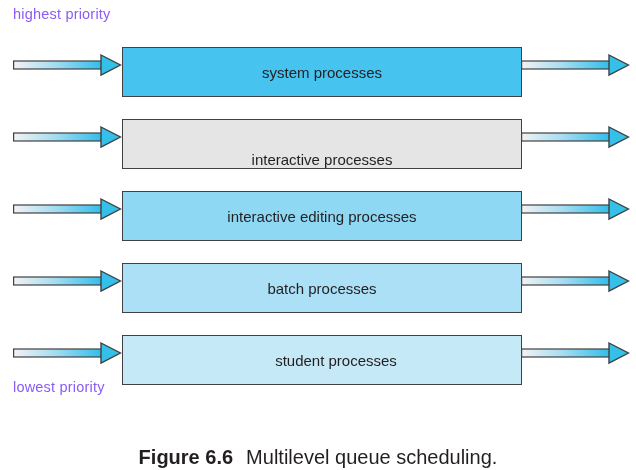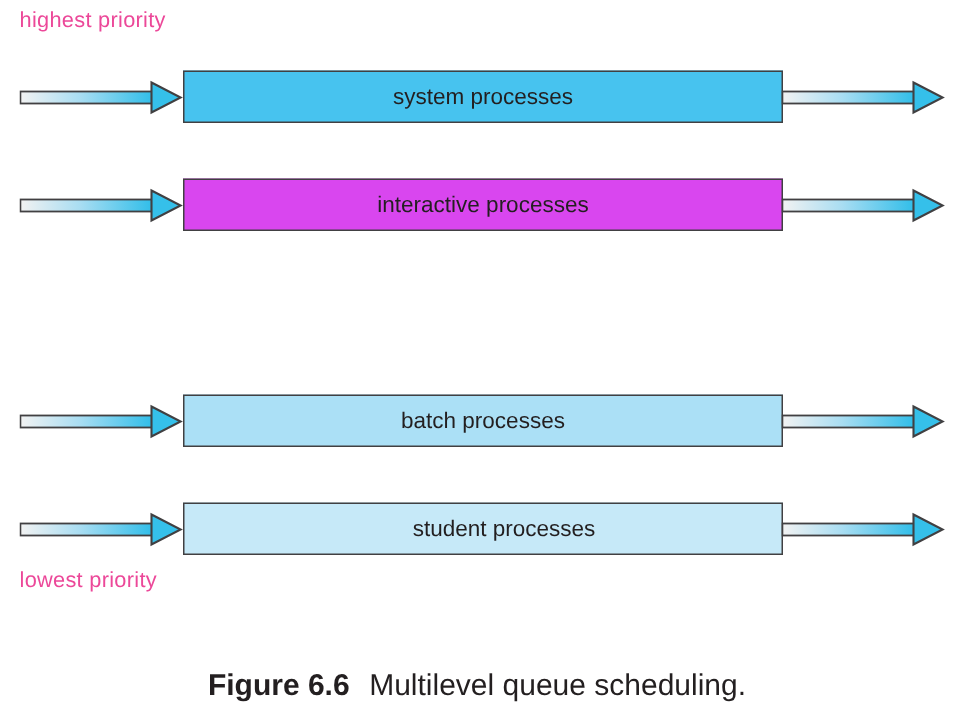--- a/index.html
+++ b/index.html
@@ -9,21 +9,21 @@
     background:#ffffff;
     font-family:"Liberation Sans", sans-serif;
     color:#231f20;
     overflow:hidden;
   }
   .priority-label{
     position:absolute;
     left:13px;
     font-size:14.5px;
     letter-spacing:0.2px;
-    color:#ec4899;
+    color:#8b5cf6;
     white-space:nowrap;
   }
   #top-label{top:6px;}
   #bottom-label{top:379px;}
   .row{
     position:absolute;
     left:0;
     width:636px;
     height:35px;
   }
@@ -34,21 +34,21 @@
     height:24px;
     display:block;
   }
   .arr-in{left:13px;}
   .arr-out{left:521px;}
   .qbox{
     position:absolute;
     left:122px;
     top:0;
     width:400px;
-    height:35px;
+    height:50px;
     box-sizing:border-box;
     border:1.8px solid #414042;
     display:flex;
     align-items:center;
     justify-content:center;
   }
   .qlabel{
     font-size:15px;
     color:#231f20;
     white-space:nowrap;
@@ -94,29 +94,42 @@
       <rect x="0.6" y="8" width="89" height="8" fill="url(#shaftGrad)" stroke="#414042" stroke-width="1.2"></rect>
       <polygon points="88,2 107.4,12 88,22" stroke="#414042" stroke-width="1.4" fill="#35c0ea"></polygon>
     </svg>
   </div>
 
   <div class="row" style="top:119px">
     <svg class="arr arr-in" viewBox="0 0 109 24">
       <rect x="0.6" y="8" width="89" height="8" fill="url(#shaftGrad)" stroke="#414042" stroke-width="1.2"></rect>
       <polygon points="88,2 107.4,12 88,22" stroke="#414042" stroke-width="1.4" fill="#35c0ea"></polygon>
     </svg>
-    <div class="qbox" style="background-color: #d946ef;">
+    <div class="qbox" style="background-color: #e5e5e5; align-items: flex-end;">
       <span class="qlabel">interactive processes</span>
     </div>
     <svg class="arr arr-out" viewBox="0 0 109 24">
       <rect x="0.6" y="8" width="89" height="8" fill="url(#shaftGrad)" stroke="#414042" stroke-width="1.2"></rect>
       <polygon points="88,2 107.4,12 88,22" stroke="#414042" stroke-width="1.4" fill="#35c0ea"></polygon>
     </svg>
   </div>
 
+  <div class="row" style="top:191px">
+    <svg class="arr arr-in" viewBox="0 0 109 24">
+      <rect x="0.6" y="8" width="89" height="8" fill="url(#shaftGrad)" stroke="#414042" stroke-width="1.2"></rect>
+      <polygon points="88,2 107.4,12 88,22" stroke="#414042" stroke-width="1.4" fill="#35c0ea"></polygon>
+    </svg>
+    <div class="qbox" style="background-color: rgb(143, 216, 244);">
+      <span class="qlabel">interactive editing processes</span>
+    </div>
+    <svg class="arr arr-out" viewBox="0 0 109 24">
+      <rect x="0.6" y="8" width="89" height="8" fill="url(#shaftGrad)" stroke="#414042" stroke-width="1.2"></rect>
+      <polygon points="88,2 107.4,12 88,22" stroke="#414042" stroke-width="1.4" fill="#35c0ea"></polygon>
+    </svg>
+  </div>
 
   <div class="row" style="top:263px">
     <svg class="arr arr-in" viewBox="0 0 109 24">
       <rect x="0.6" y="8" width="89" height="8" fill="url(#shaftGrad)" stroke="#414042" stroke-width="1.2"></rect>
       <polygon points="88,2 107.4,12 88,22" stroke="#414042" stroke-width="1.4" fill="#35c0ea"></polygon>
     </svg>
     <div class="qbox" style="background-color: rgb(171, 224, 246);">
       <span class="qlabel">batch processes</span>
     </div>
     <svg class="arr arr-out" viewBox="0 0 109 24">

